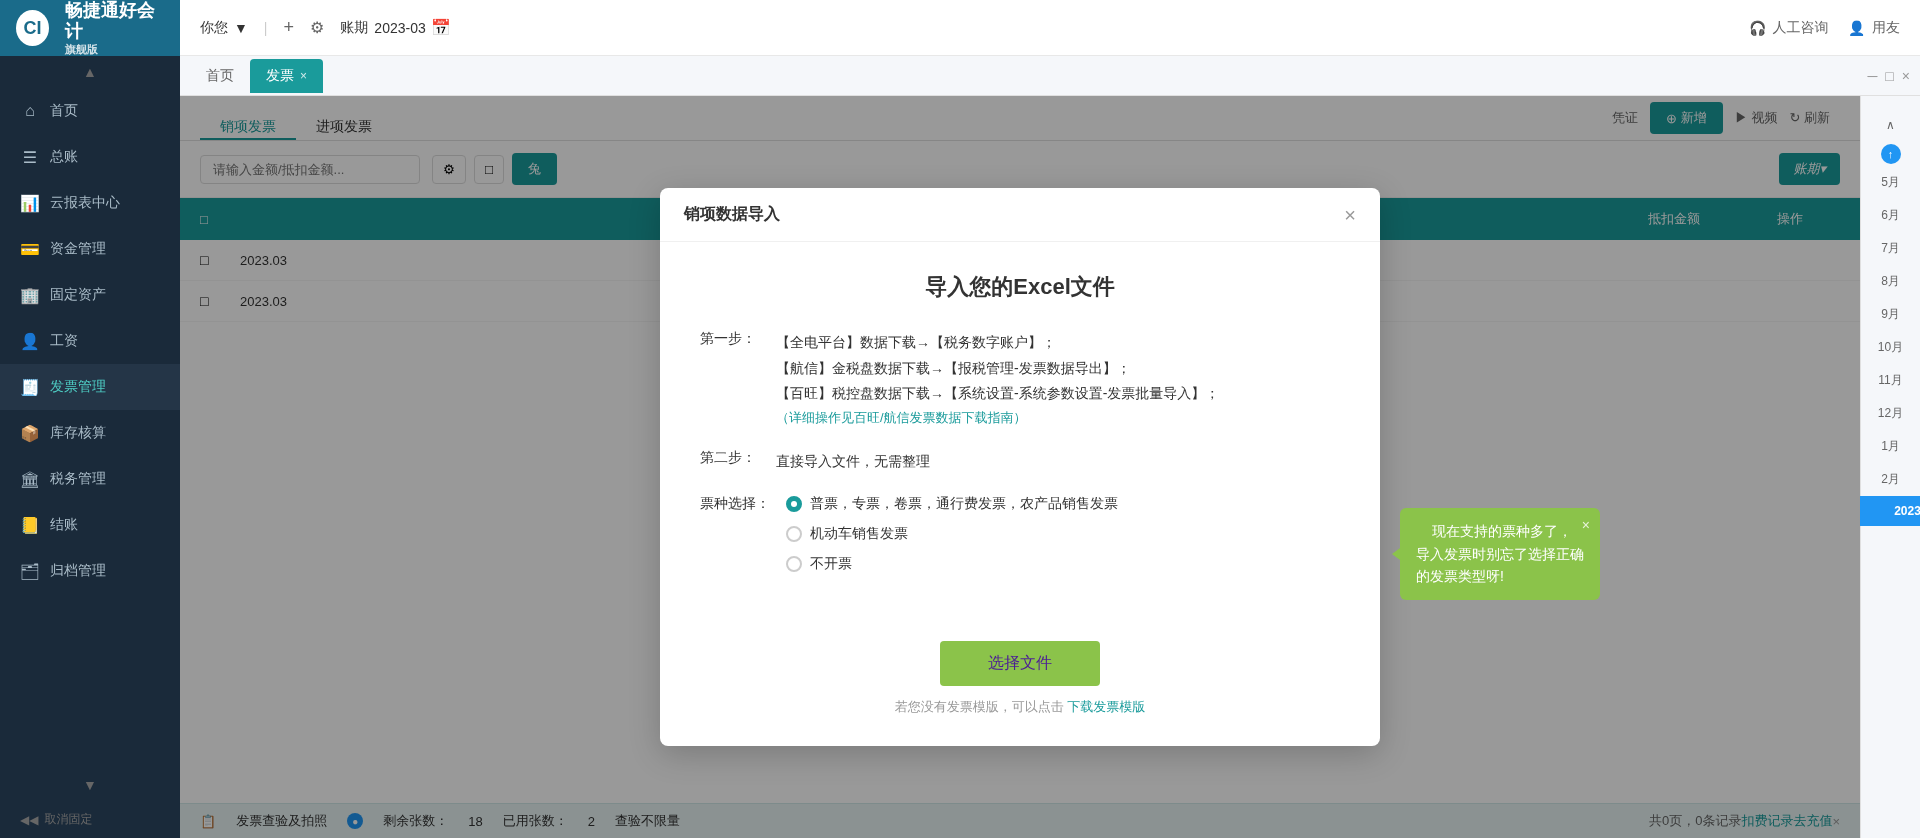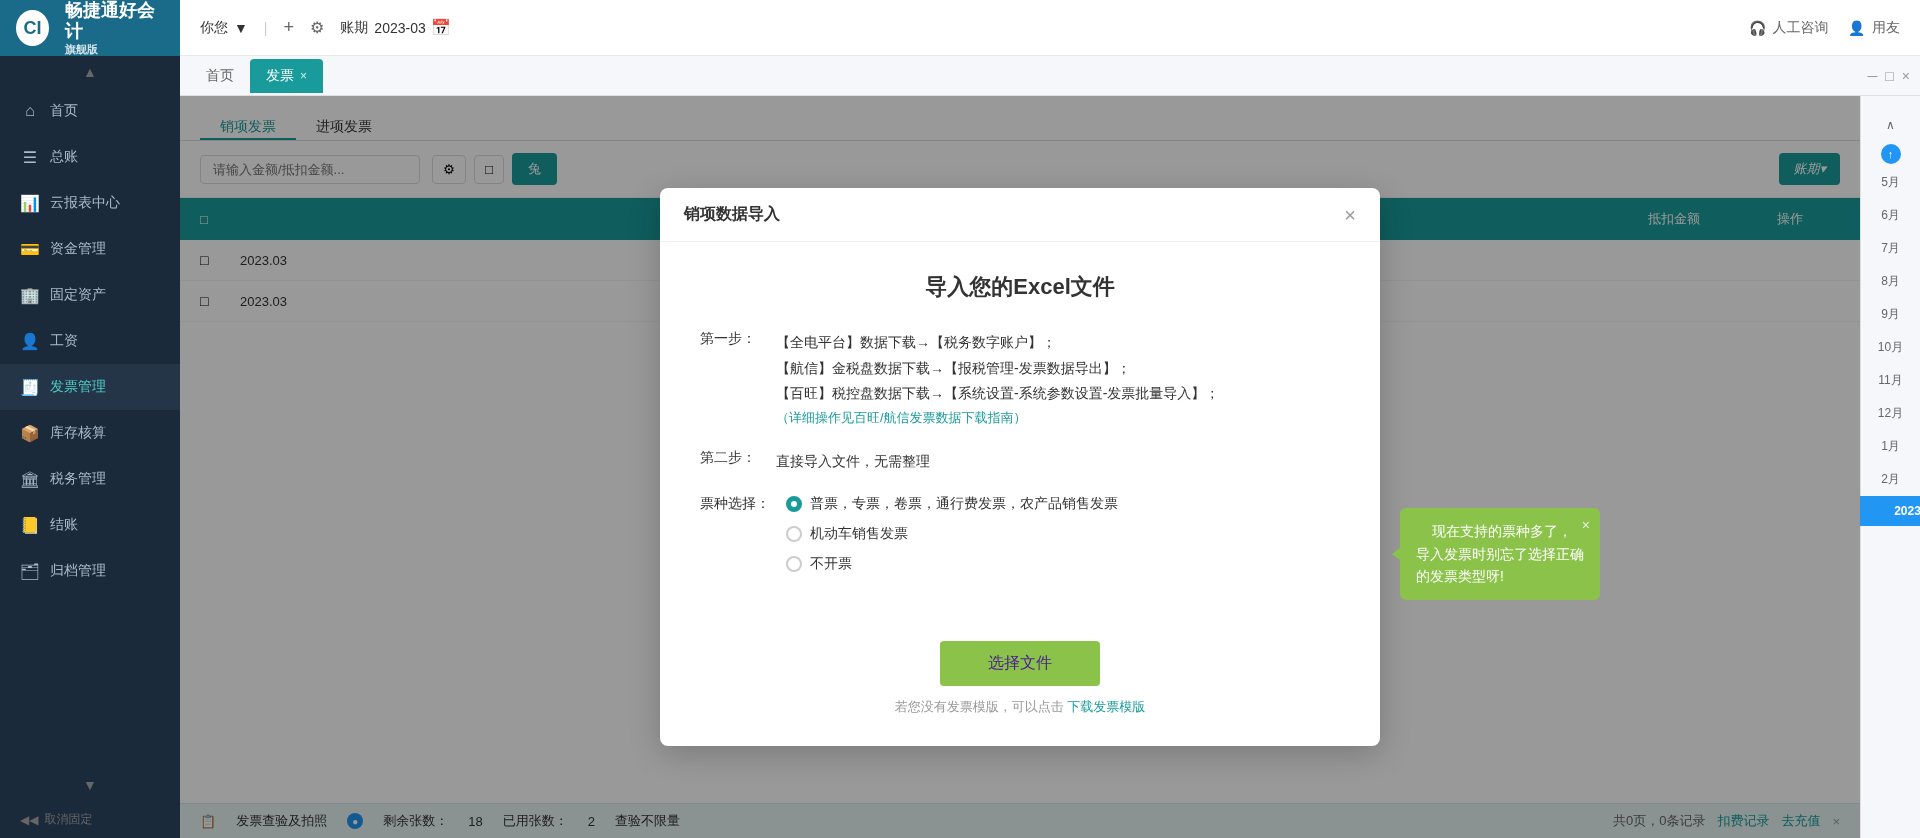--- a/index.html
+++ b/index.html
@@ -66,21 +66,21 @@
     .right-sidebar { width: 60px; background: #f5f7fa; border-left: 1px solid #e0e0e0; display: flex; flex-direction: column; align-items: center; padding-top: 10px; }
     .right-sidebar-item { width: 100%; text-align: center; padding: 12px 4px; font-size: 12px; color: #666; cursor: pointer; }
     .right-sidebar-badge { background: #2196f3; color: white; border-radius: 50%; width: 20px; height: 20px; display: flex; align-items: center; justify-content: center; font-size: 11px; margin: 0 auto 2px; }
     .month-list { flex: 1; display: flex; flex-direction: column; align-items: center; overflow-y: auto; }
     .month-item { padding: 8px 4px; font-size: 12px; color: #666; cursor: pointer; width: 100%; text-align: center; }
     .month-item.active { background: #2196f3; color: white; border-radius: 4px; padding-left: 38px; }
     .month-item.highlighted { color: #1a9b9b; font-weight: bold; }
 
     
     .bottom-bar { background: #e8f4f4; border-top: 1px solid #d0e8e8; padding: 8px 20px; display: flex; align-items: center; gap: 20px; font-size: 13px; color: #333; }
-    .bottom-bar-right { margin-left: auto; display: flex; align-items: center; gap: 12px; }
+    .bottom-bar-right { margin-left: auto; display: flex; align-items: center; }
     .bottom-bar a { color: #1a9b9b; text-decoration: none; cursor: pointer; }
     .pagination { display: flex; align-items: center; gap: 8px; color: #666; font-size: 13px; }
 
     
     .overlay { position: absolute; top: 0; left: 0; right: 0; bottom: 0; background: rgba(0,0,0,0.4); z-index: 100; display: flex; align-items: center; justify-content: center; }
 
     
     .modal { background: white; border-radius: 8px; width: 720px; max-height: 600px; box-shadow: 0 8px 32px rgba(0,0,0,0.2); position: relative; }
     .modal-header { display: flex; align-items: center; justify-content: space-between; padding: 16px 24px; border-bottom: 1px solid #f0f0f0; }
     .modal-title { font-size: 16px; font-weight: 600; color: #333; }
@@ -228,20 +228,29 @@
     <div class="content-area">
 
       <div class="content-main">
 
         <div class="invoice-tabs">
           <div class="invoice-tab active">
             <span>销项发票</span>
           </div>
           <div class="invoice-tab">
             <span>进项发票</span>
+          </div>
+          <div style="margin-left:auto;display:flex;align-items:center;gap:12px;padding:0 10px;">
+            <span style="color:#666;font-size:13px;cursor:pointer;">凭证</span>
+            <button class="btn-primary-teal" style="display:flex;align-items:center;gap:4px;font-size:13px;">
+              <span>⊕</span>
+              <span>新增</span>
+            </button>
+            <span style="color:#666;font-size:13px;cursor:pointer;">▶ 视频</span>
+            <span style="color:#666;font-size:13px;cursor:pointer;">↻ 刷新</span>
           </div>
         </div>
 
         <div class="invoice-toolbar">
           <input class="invoice-search" placeholder="请输入金额/抵扣金额..." style="">
           <div class="toolbar-btns">
             <button style="background:white;border:1px solid #ddd;border-radius:4px;padding:6px 10px;cursor:pointer;">⚙</button>
             <button style="background:white;border:1px solid #ddd;border-radius:4px;padding:6px 10px;cursor:pointer;">□</button>
             <button class="btn-primary-teal" style="font-size:13px;">兔</button>
           </div>

